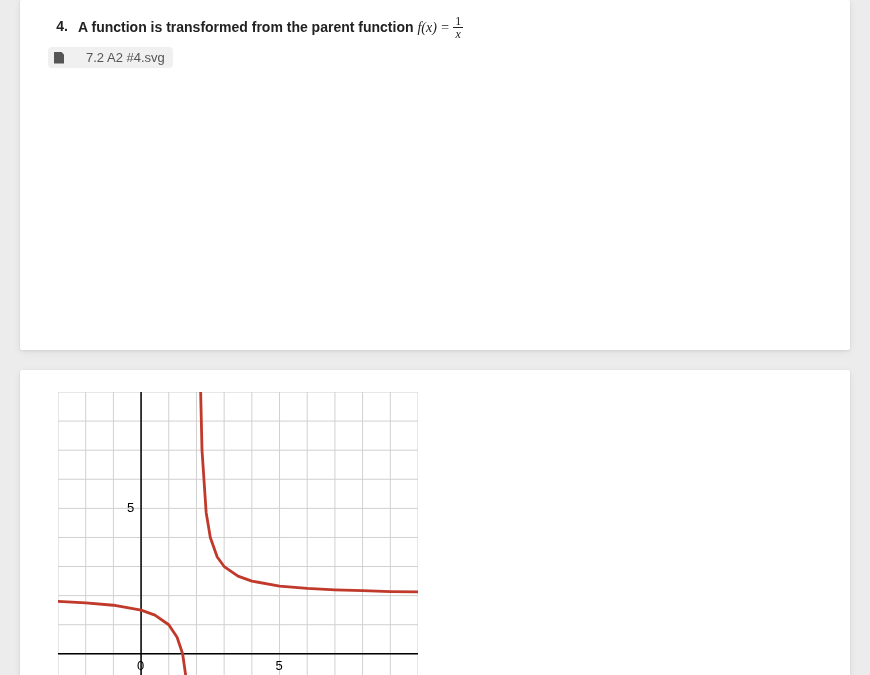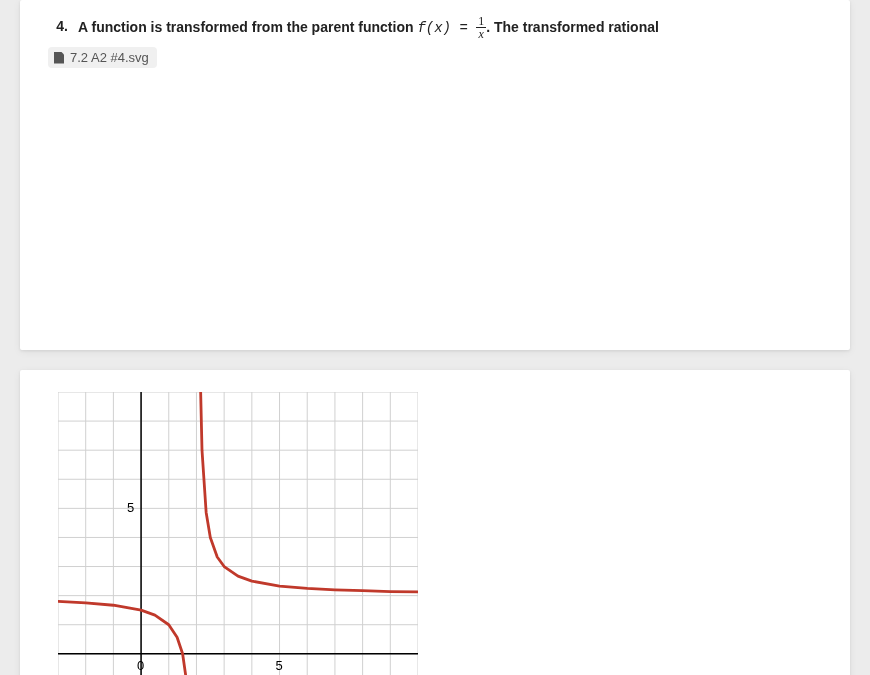--- a/index.html
+++ b/index.html
@@ -51,21 +51,21 @@
     font-weight: bold;
     padding-top: 2px;
   }
   .qtext {
     flex: 1;
     font-weight: bold;
     line-height: 1.5;
   }
   .math {
     font-style: italic;
-    font-family: Liberation Mono, monospace;
+    font-family: Liberation Serif, serif;
     font-weight: normal;
   }
   .frac {
     display: inline-block;
     vertical-align: middle;
     text-align: center;
     line-height: 1;
     font-family: "Times New Roman", serif;
     font-style: normal;
     font-weight: normal;
@@ -88,21 +88,21 @@
     margin-left: 10px;
   }
   .attach-chip {
     display: inline-flex;
     align-items: center;
     background: #f0f0f0;
     border-radius: 4px;
     padding: 3px 8px 3px 6px;
     font-size: 13px;
     color: #555;
-    gap: 6px;
+    gap: 22px;
   }
   .attach-chip .file-ico {
     width: 10px;
     height: 12px;
     background: #555;
     clip-path: polygon(0 0, 70% 0, 100% 25%, 100% 100%, 0 100%);
     display: inline-block;
   }
   
   .chart-wrap {
@@ -114,21 +114,21 @@
 </head>
 <body>
 
 <div class="stage">
 
   <div class="card top">
     <div class="question-row">
       <div class="qnum">4.</div>
       <div class="qtext">
         <span>A function is transformed from the parent function </span>
-        <span class="math">f(x) = </span><span class="frac"><span class="num">1</span><span class="den">x</span></span><span>. The transformed rational</span>
+        <span class="math">f(x) = </span><span class="frac"><span class="num">1</span><span class="den">x</span></span>
         <br>
       </div>
     </div>
     <div class="attach-row">
       <span class="attach-chip">
         <span class="file-ico"></span>
         <span>7.2 A2 #4.svg</span>
       </span>
     </div>
   </div>

